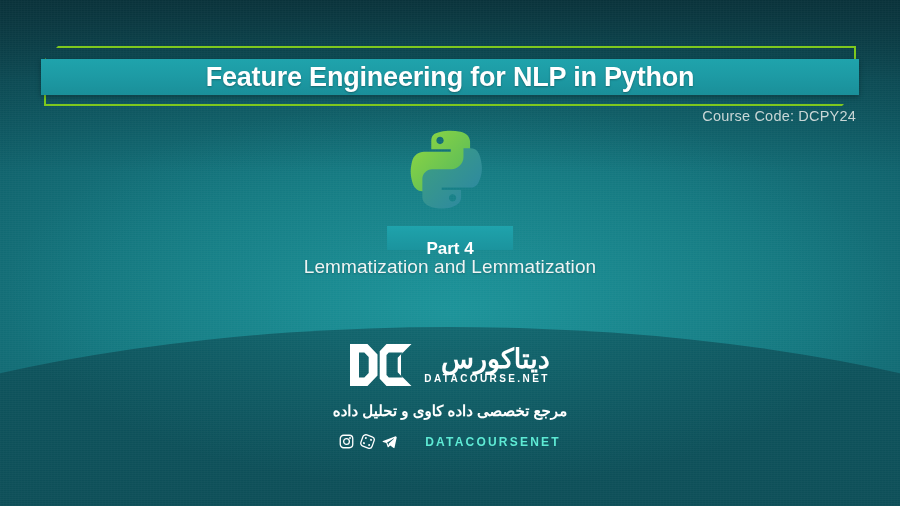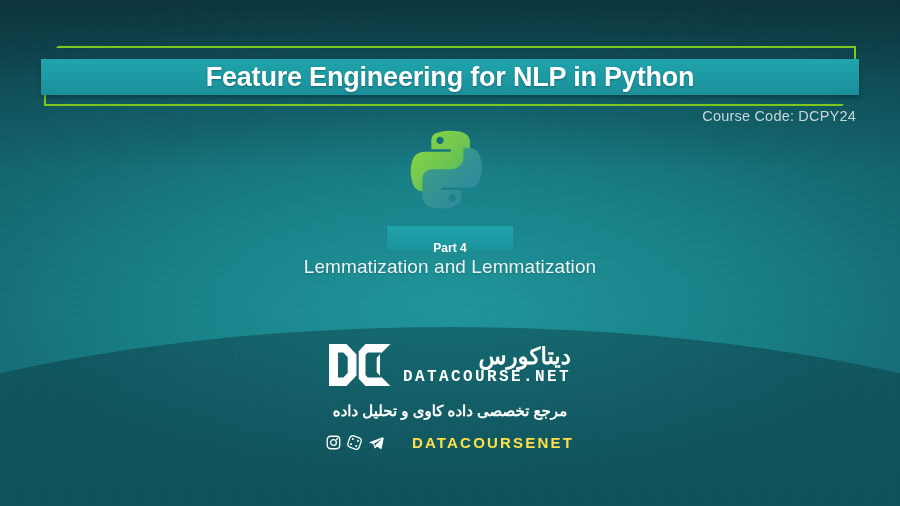--- a/index.html
+++ b/index.html
@@ -121,21 +121,21 @@
     top: 226px;
     width: 126px;
     height: 24px;
     background: linear-gradient(to bottom, #1fa3ac 0%, #1b939d 100%);
     display: flex;
     align-items: center;
     justify-content: center;
   }
   .part-text {
     color: #ffffff;
-    font-size: 12px;
+    font-size: 17px;
     font-weight: bold;
     line-height: 1;
     white-space: nowrap;
     margin-top: 20px;
   }
 
   
   .subtitle {
     position: absolute;
     left: 0;
@@ -166,53 +166,52 @@
   }
   .brand-mark { display: block; }
   .brand-words {
     display: flex;
     flex-direction: column;
     align-items: flex-end;
     line-height: 1;
   }
   .brand-fa {
     color: #ffffff;
-    font-size: 23px;
+    font-size: 27px;
     font-weight: bold;
     direction: rtl;
     line-height: 1;
     margin-bottom: 1px;
   }
   .brand-en {
     color: #ffffff;
-    font-size: 16px;
+    font-size: 10px;
     font-weight: bold;
     letter-spacing: 2.4px;
     line-height: 1;
-    font-family: Liberation Mono, monospace;
   }
   .brand-tagline {
     margin-top: 16px;
     color: #ffffff;
     font-size: 15px;
     font-weight: bold;
     direction: rtl;
     white-space: nowrap;
   }
   .social-row {
     margin-top: 14px;
     display: flex;
     align-items: center;
     gap: 6px;
   }
   .social-icon { display: block; }
   .social-handle {
     margin-left: 21px;
-    color: #fde047;
-    font-size: 15px;
+    color: #5eead4;
+    font-size: 12px;
     font-weight: bold;
     letter-spacing: 2.2px;
     white-space: nowrap;
   }
 </style>
 </head>
 <body>
 
 <div id="slide">
 

